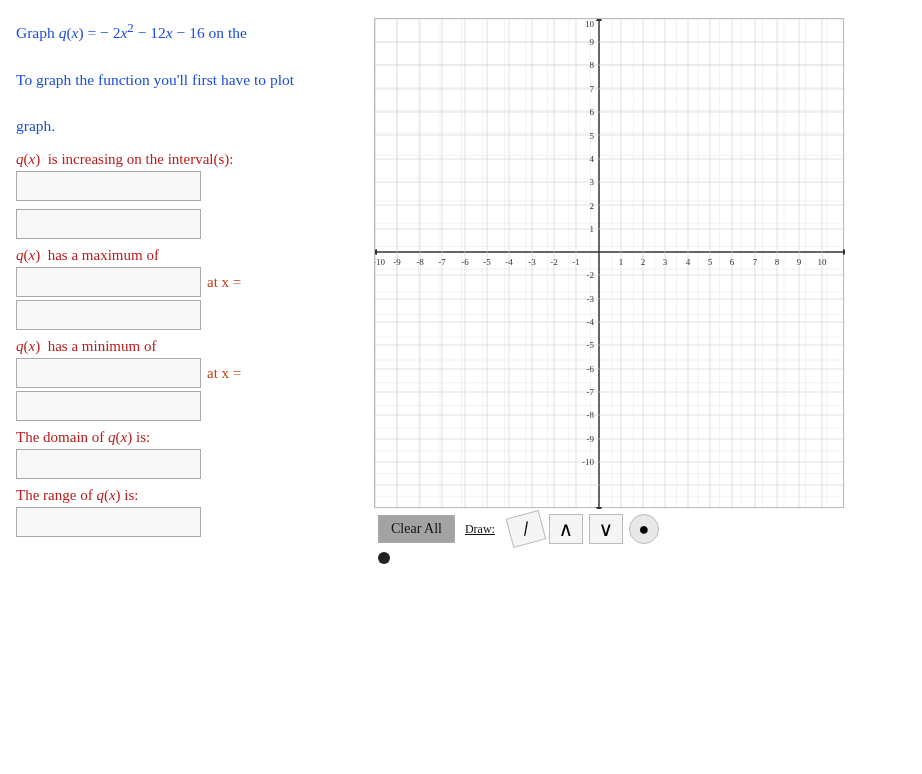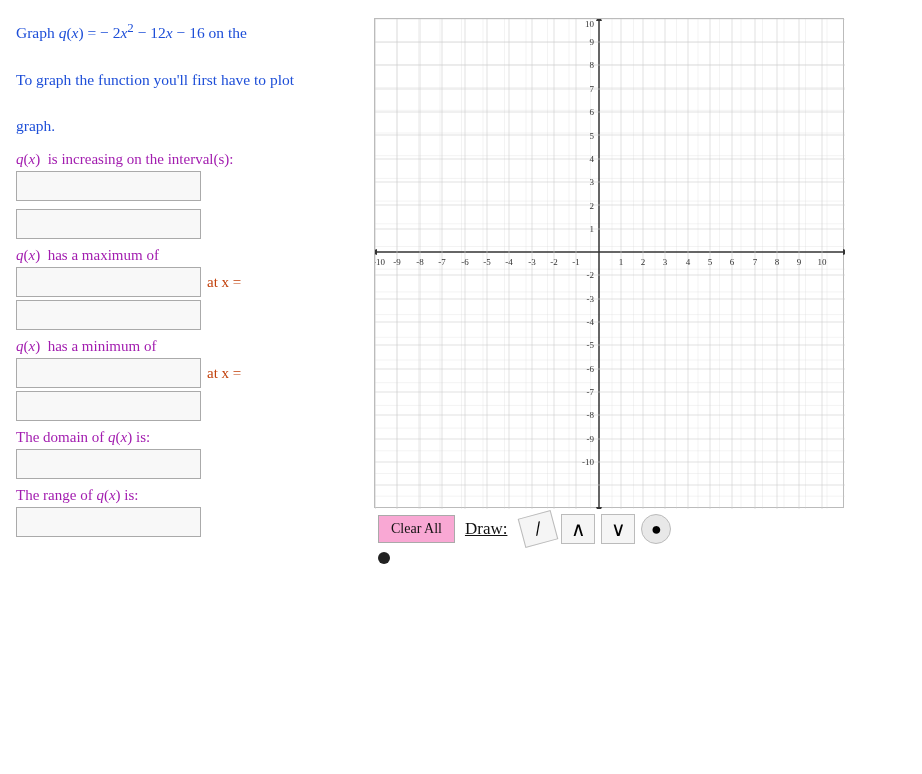--- a/index.html
+++ b/index.html
@@ -27,21 +27,21 @@
       line-height: 1.5;
       margin-bottom: 14px;
       color: #1d4ed8;
     }
     .question-block {
       margin-bottom: 8px;
     }
     .question-label {
       font-size: 15px;
       margin-bottom: 3px;
-      color: #a21caf;
+      color: #b91c1c;
     }
     .answer-input {
       width: 185px;
       height: 30px;
       border: 1px solid #aaa;
       background: #f8f8f8;
       display: block;
     }
     .at-x-row {
       display: flex;
@@ -79,28 +79,28 @@
       display: flex;
       align-items: center;
       gap: 10px;
       margin-top: 6px;
       padding-left: 4px;
     }
     .clear-all-btn {
       font-size: 14px;
       padding: 5px 12px;
       border: 1px solid #aaa;
-      background: #f9a8d4;
+      background: #a3a3a3;
       cursor: pointer;
       font-family: inherit;
       color: #111;
       text-align: right;
     }
     .draw-label {
-      font-size: 17px;
+      font-size: 12px;
       color: #111;
       margin-right: 4px;
       text-decoration: underline;
     }
     .draw-tools {
       display: flex;
       align-items: center;
       gap: 6px;
     }
     .draw-tool-btn {

